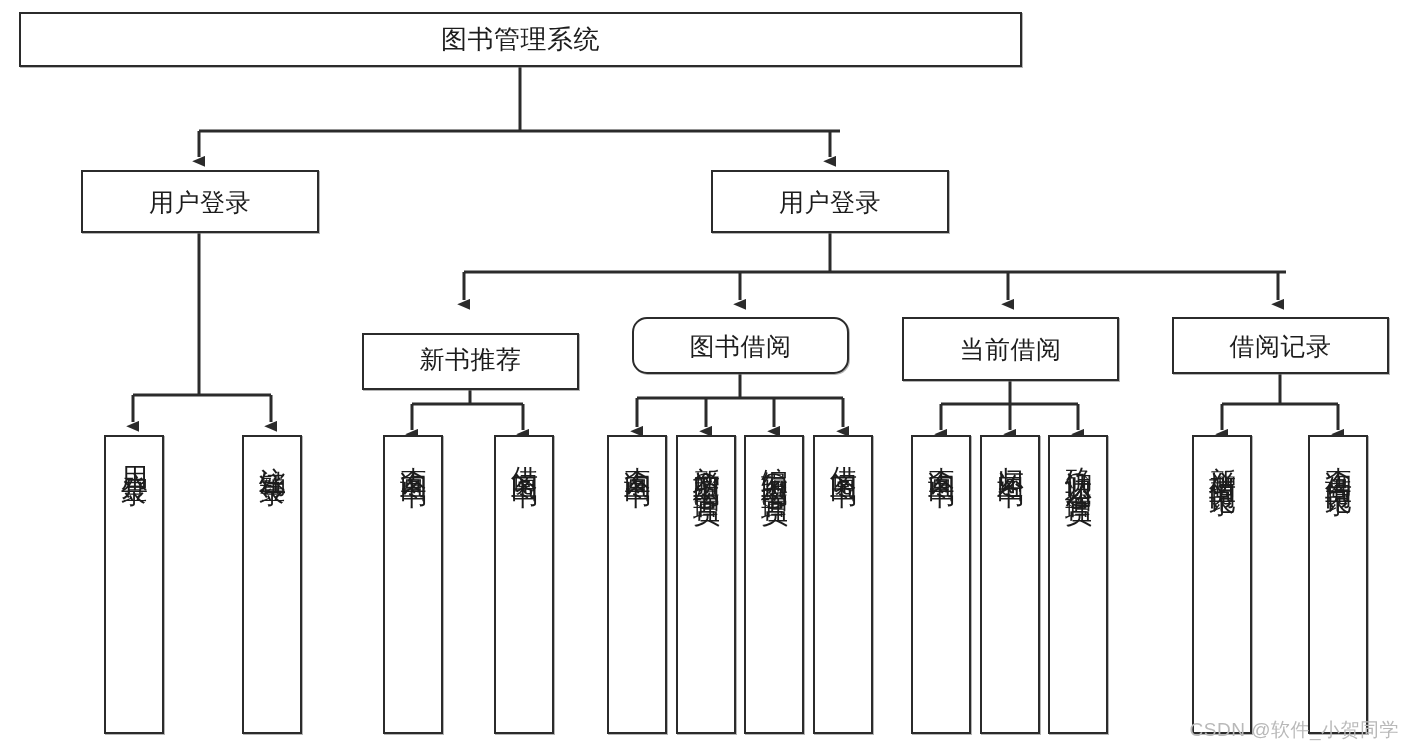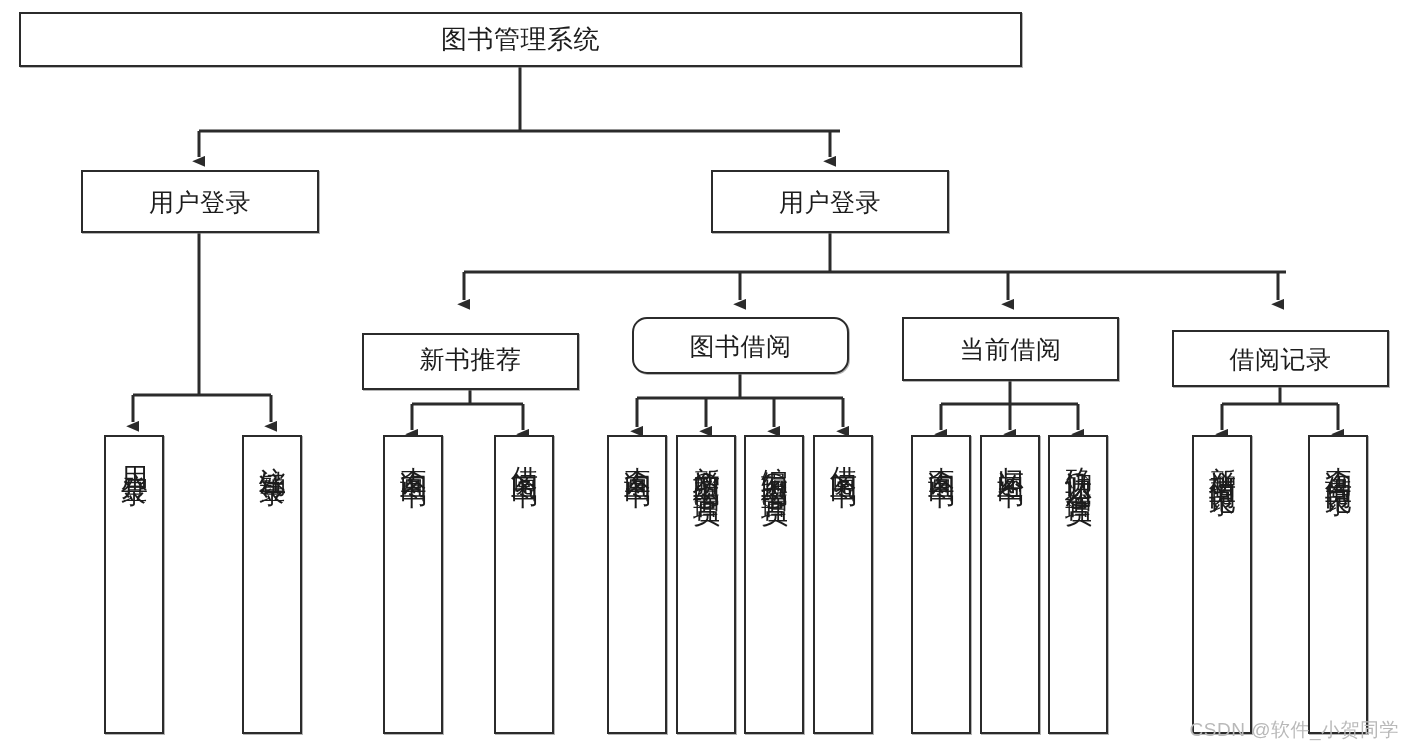--- a/index.html
+++ b/index.html
@@ -137,21 +137,21 @@
   </div>
 
   <div class="node horiz" style="left:632px;top:317px;width:217px;height:57px;border-radius:15px;">
     <span class="lbl">图书借阅</span>
   </div>
 
   <div class="node horiz" style="left:902px;top:317px;width:217px;height:64px;">
     <span class="lbl">当前借阅</span>
   </div>
 
-  <div class="node horiz" style="left:1172px;top:317px;width:217px;height:57px;margin-top:13px;">
+  <div class="node horiz" style="left:1172px;top:317px;width:217px;height:57px;">
     <span class="lbl">借阅记录</span>
   </div>
 
   <div class="node vert" style="left:104px;top:435px;width:60px;height:299px;">
     <span class="lbl">用户登录</span>
   </div>
 
   <div class="node vert" style="left:242px;top:435px;width:60px;height:299px;">
     <span class="lbl">注销登录</span>
   </div>

